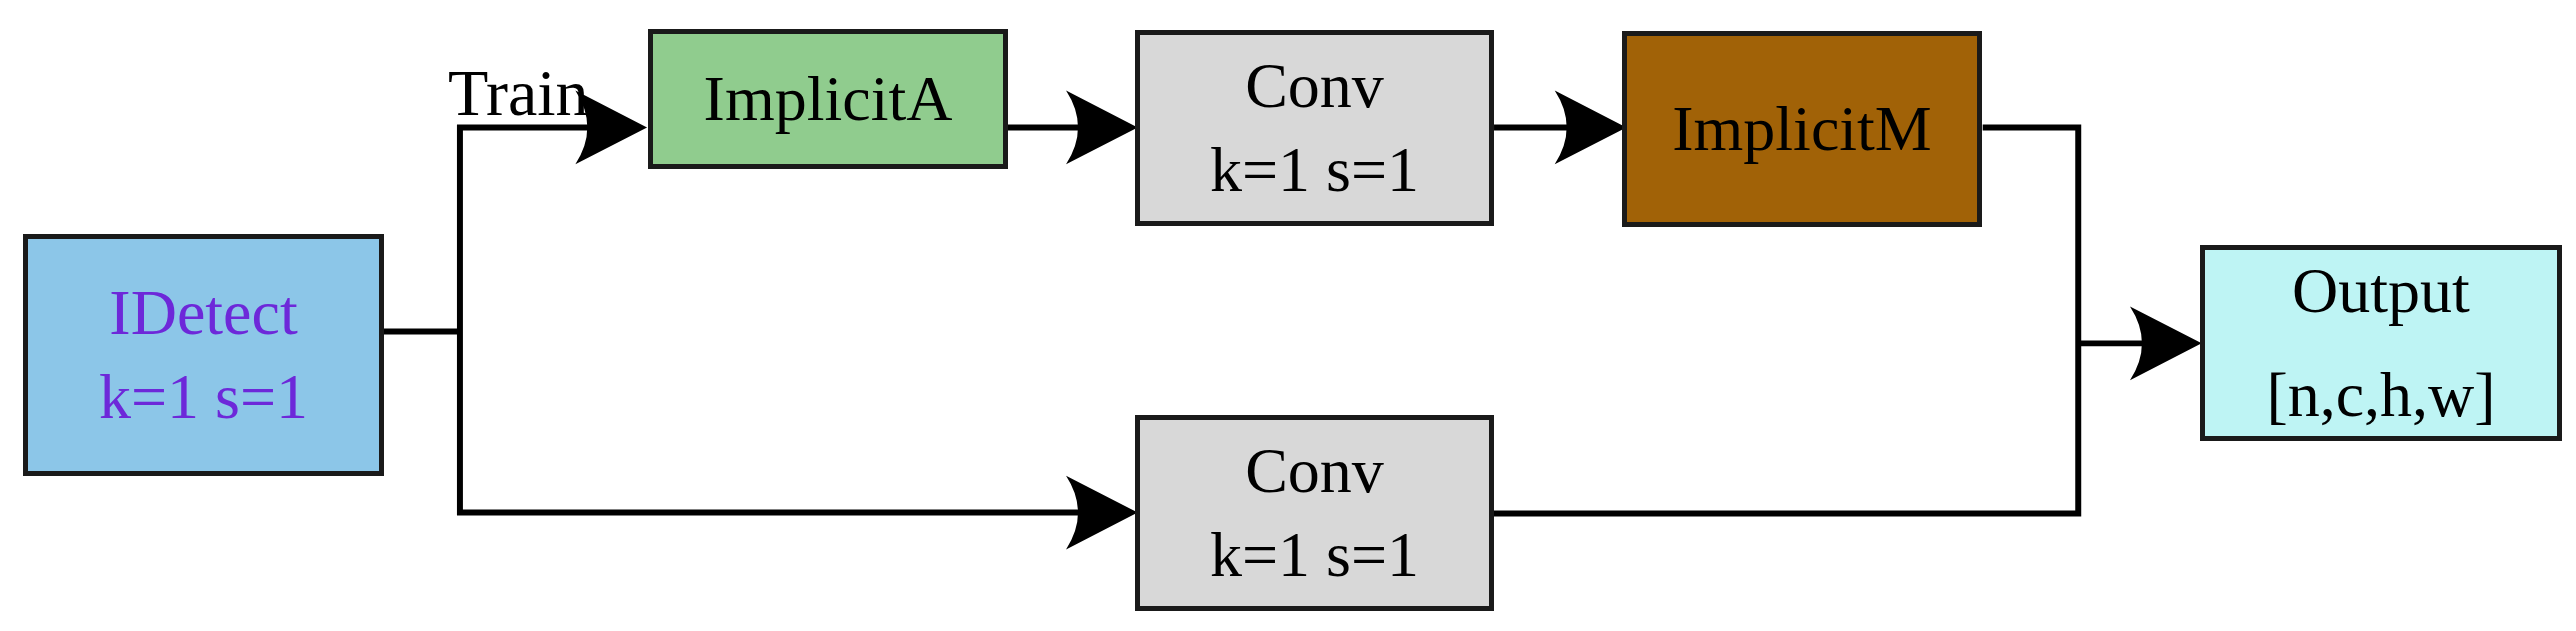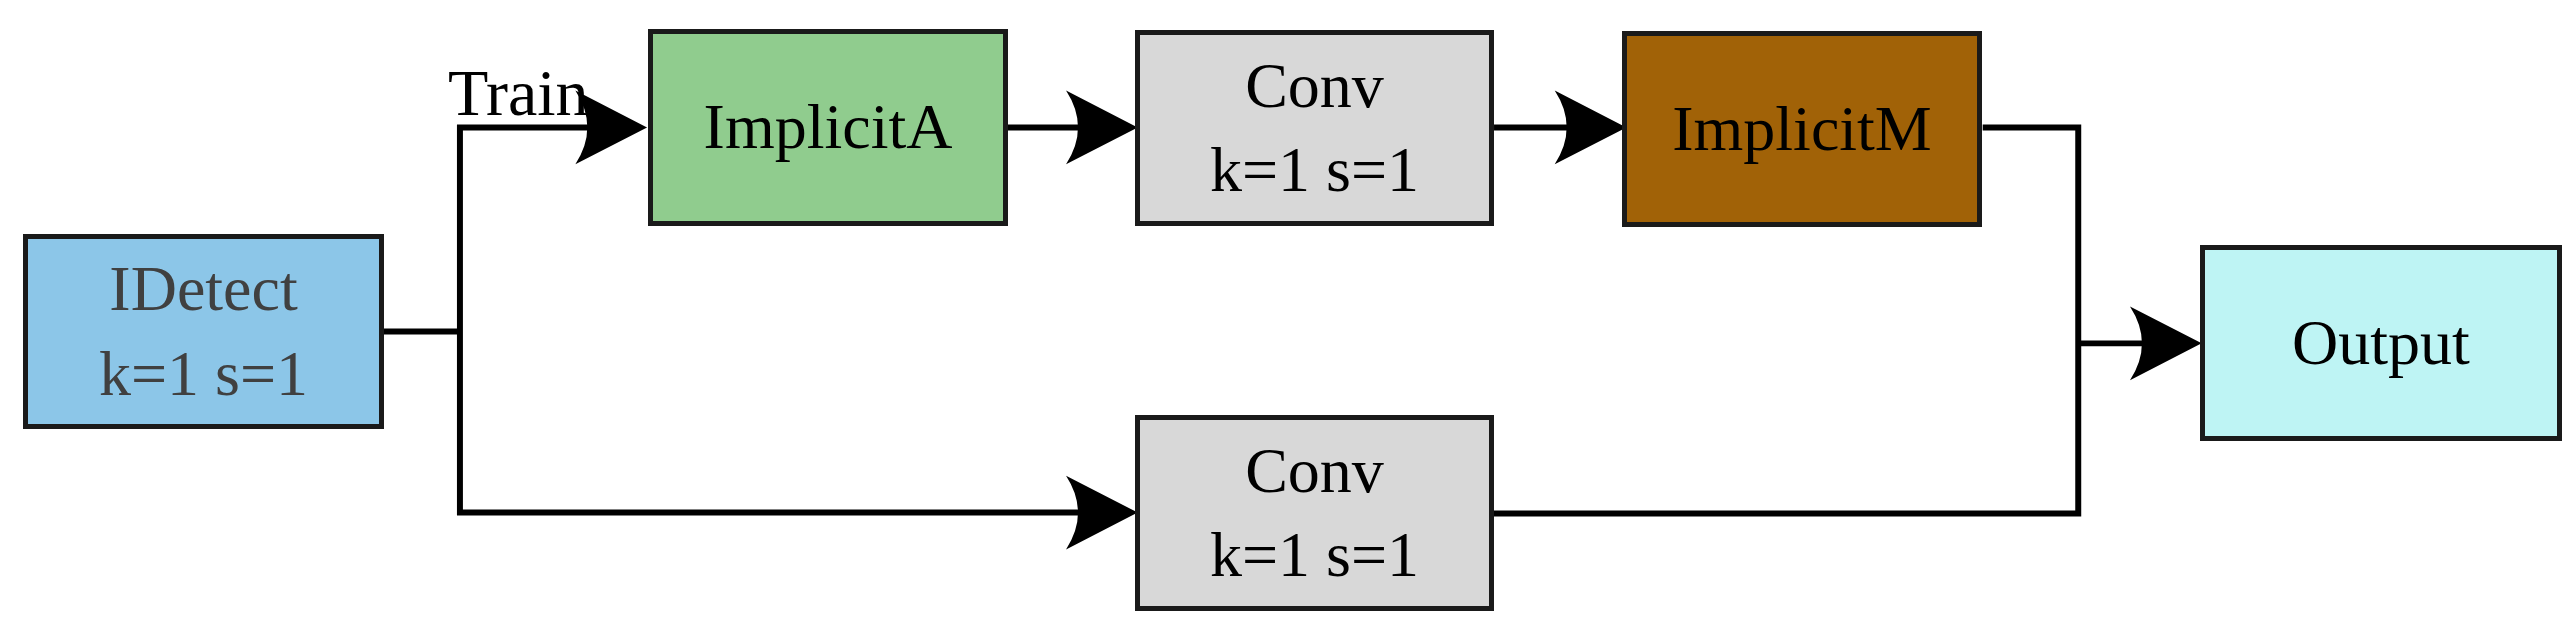--- a/index.html
+++ b/index.html
@@ -68,44 +68,45 @@
 
     <path class="edge" d="M2088 345 L2155 345" style="stroke: rgb(0, 0, 0);"></path>
 
     <path class="head" d="M650 128 L578 91 Q602 128 578 165 Z" style="fill: rgb(0, 0, 0);"></path>
     <path class="head" d="M1143 128 L1071 91 Q1095 128 1071 165 Z" style="fill: rgb(0, 0, 0);"></path>
     <path class="head" d="M1634 128 L1562 91 Q1586 128 1562 165 Z" style="fill: rgb(0, 0, 0);"></path>
     <path class="head" d="M1143 515 L1071 478 Q1095 515 1071 552 Z" style="fill: rgb(0, 0, 0);"></path>
     <path class="head" d="M2212 345 L2140 308 Q2164 345 2140 382 Z" style="fill: rgb(0, 0, 0);"></path>
   </svg>
 
-  <div class="node" style="left: 23px; top: 234px; width: 361px; height: 195px; background-color: rgb(140, 198, 232); border-color: rgb(26, 26, 26); color: #404040; font-family: Liberation Serif, serif;">
+  <div class="node" style="left: 23px; top: 234px; width: 361px; height: 242px; background-color: rgb(140, 198, 232); border-color: rgb(26, 26, 26); color: #6d28d9; font-family: Liberation Serif, serif;">
     <span>IDetect</span>
     <span>k=1 s=1</span>
   </div>
 
-  <div class="node" style="left: 648px; top: 29px; width: 360px; height: 197px; background-color: rgb(144, 204, 142); border-color: rgb(26, 26, 26); color: rgb(0, 0, 0);">
+  <div class="node" style="left: 648px; top: 29px; width: 360px; height: 140px; background-color: rgb(144, 204, 142); border-color: rgb(26, 26, 26); color: rgb(0, 0, 0);">
     <span>ImplicitA</span>
   </div>
 
   <div class="node" style="left: 1135px; top: 30px; width: 359px; height: 196px; background-color: rgb(216, 216, 216); border-color: rgb(26, 26, 26); color: rgb(0, 0, 0);">
     <span>Conv</span>
     <span>k=1 s=1</span>
   </div>
 
   <div class="node" style="left: 1622px; top: 31px; width: 360px; height: 196px; background-color: #a16207; border-color: rgb(26, 26, 26); color: rgb(0, 0, 0);">
     <span>ImplicitM</span>
   </div>
 
   <div class="node" style="left: 1135px; top: 415px; width: 359px; height: 196px; background-color: rgb(216, 216, 216); border-color: rgb(26, 26, 26); color: rgb(0, 0, 0);">
     <span>Conv</span>
     <span>k=1 s=1</span>
   </div>
 
   <div class="node" style="left: 2200px; top: 245px; width: 362px; height: 196px; background-color: rgb(190, 244, 244); border-color: rgb(26, 26, 26); color: rgb(0, 0, 0); gap: 20px;">
     <span>Output</span>
+    <span>[n,c,h,w]</span>
   </div>
 
   <div class="edge-label" style="left: 448px; top: 22px; color: rgb(0, 0, 0);">Train</div>
 
 
 </div>
 
 
 </body></html>

